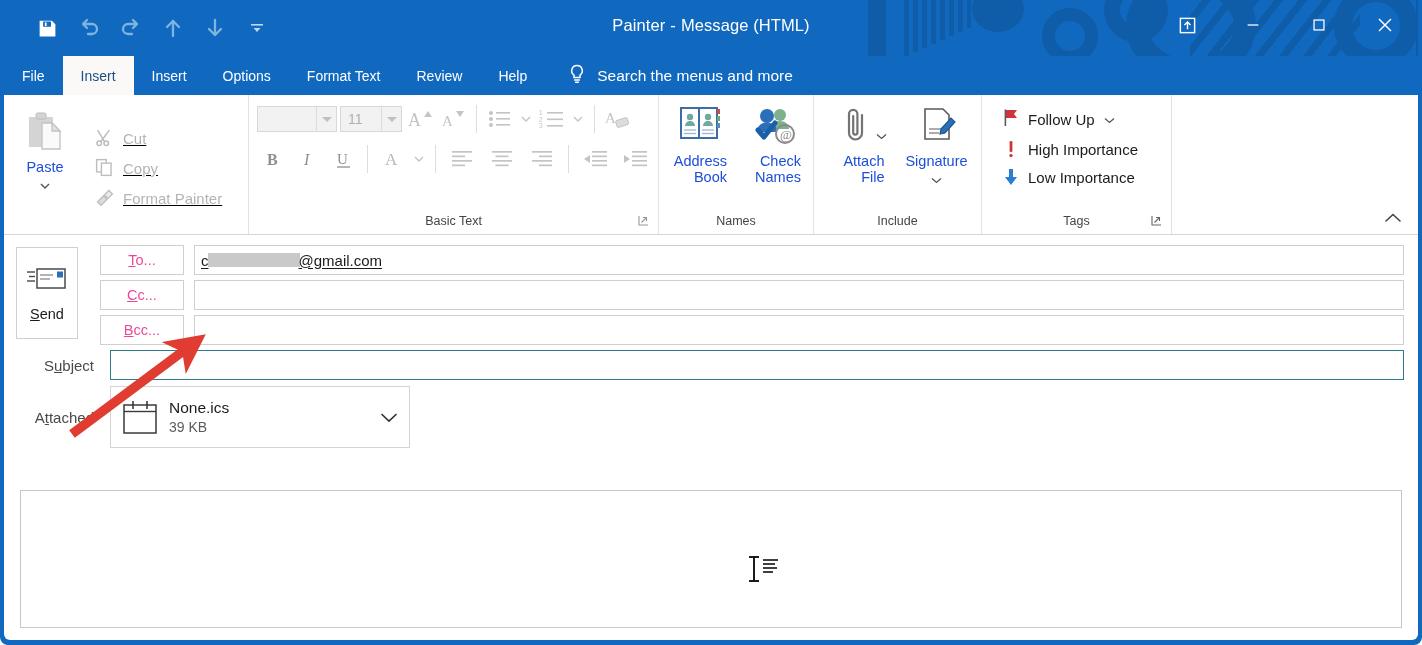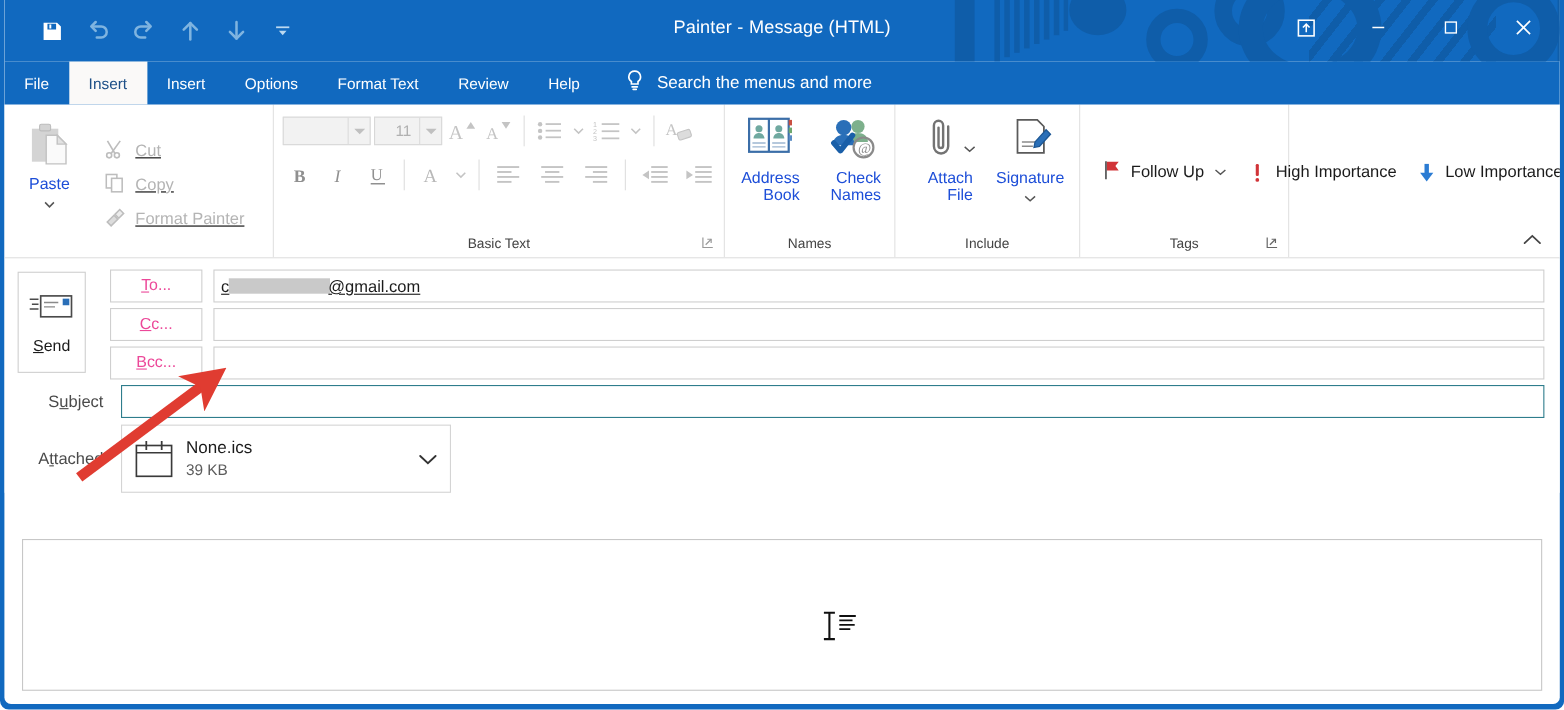--- a/index.html
+++ b/index.html
@@ -161,21 +161,21 @@
     display: flex; align-items: center; justify-content: center;
     cursor: pointer;
   }
   .vsep { width: 1px; background: #dedede; margin: 4px 5px; align-self: stretch; }
 
   .combo {
     height: 26px; border: 1px solid #d8d8d8; background: #f2f2f2;
     display: flex; align-items: center;
     color: #b0b0b0; font-size: 14px;
   }
-  .combo .val { padding: 0 7px; flex: 1; text-align: right; }
+  .combo .val { padding: 0 7px; flex: 1; }
   .combo .arr {
     width: 20px; height: 100%;
     border-left: 1px solid #dcdcdc;
     display: flex; align-items: center; justify-content: center;
   }
 
   .collapse-ribbon {
     position: absolute; right: 12px; bottom: 5px;
     width: 26px; height: 22px;
     display: flex; align-items: center; justify-content: center;
@@ -677,21 +677,21 @@
                 </svg>
           </span>
         </div>
       </div>
       <div class="rgroup-label">
         <span>Include</span>
       </div>
     </div>
 
     <div class="rgroup" style="width:190px;border-right:1px solid #e2e2e2;">
-      <div class="rgroup-body" style="flex-direction:row;padding-left:12px;padding-top:10px;gap:2px;">
+      <div class="rgroup-body" style="flex-direction:column;padding-left:12px;padding-top:10px;gap:2px;">
         <div class="smallbtn">
           <span>
             <svg width="18" height="20" viewBox="0 0 18 20">
               <path d="M4 2h11l-3 4 3 4H4z" fill="#d13438"></path>
               <line x1="3.4" y1="1.5" x2="3.4" y2="18" stroke="#5a5a5a" stroke-width="1.6"></line>
             </svg>
           </span>
           <span class="lbl">Follow Up</span>
           <span>
             <svg width="13" height="9" viewBox="0 0 13 9" fill="none" stroke="#555" stroke-width="1.3">

